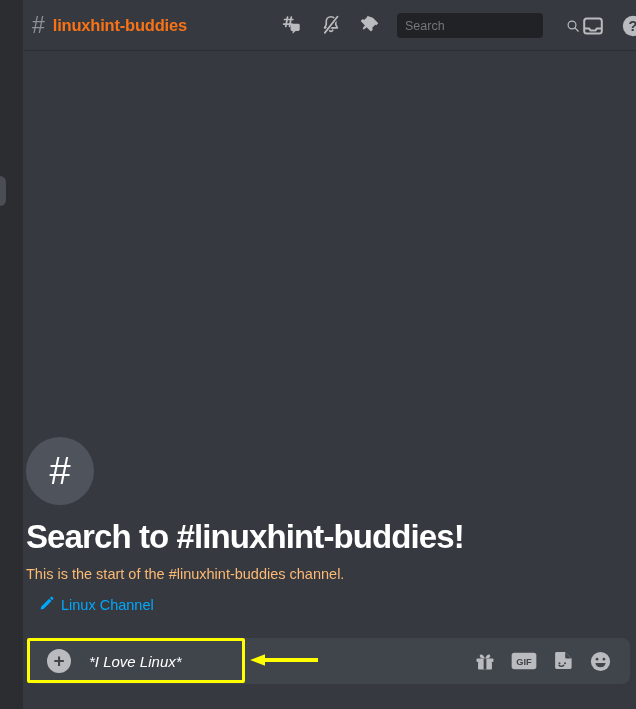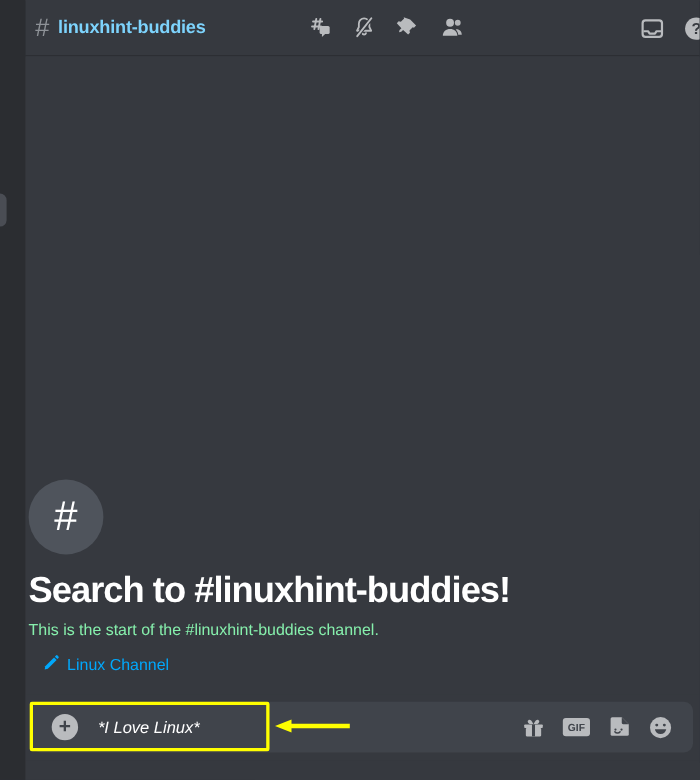--- a/index.html
+++ b/index.html
@@ -45,21 +45,21 @@
   .hash-glyph {
     color: #8e9297;
     font-size: 23px;
     font-weight: 400;
     line-height: 1;
     margin-left: 9px;
     margin-right: 8px;
     user-select: none;
   }
   #channel-title {
-    color: #7dd3fc;
+    color: #f97316;
     font-size: 16.5px;
     font-weight: bold;
     letter-spacing: -0.2px;
     white-space: nowrap;
   }
 
   #header-icons {
     display: flex;
     align-items: center;
     margin-left: 92px;
@@ -138,21 +138,21 @@
   #welcome-title {
     color: #ffffff;
     font-size: 33px;
     font-weight: bold;
     letter-spacing: -0.9px;
     line-height: 1.15;
     margin-bottom: 9px;
     white-space: nowrap;
   }
   #welcome-sub {
-    color: #86efac;
+    color: #fdba74;
     font-size: 14.5px;
     line-height: 1.3;
     margin-bottom: 12px;
   }
   #edit-channel {
     display: inline-flex;
     align-items: center;
     gap: 7px;
     color: #00a8fc;
     font-size: 14.5px;
@@ -280,20 +280,29 @@
         <svg width="22" height="22" viewBox="0 0 24 24" fill="none">
           <circle cx="10" cy="7.3" r="3.9" fill="#b9bbbe"></circle>
           <path d="M2.8 20.2c0-4 3.2-6.7 7.2-6.7s7.2 2.7 7.2 6.7z" fill="#b9bbbe"></path>
           <circle cx="17.6" cy="7.3" r="2.9" fill="#b9bbbe" opacity="0.95"></circle>
           <path d="M15.6 13.9c3.3-.6 6 1.8 6 5.2h-3.6c0-2-.9-3.8-2.4-5.2z" fill="#b9bbbe" opacity="0.95"></path>
         </svg>
       </div>
 
     </div>
 
+    <div id="search-box">
+      <input id="search-input" type="text" placeholder="Search" style="">
+      <span id="search-icon-wrap">
+        <svg width="14" height="14" viewBox="0 0 24 24" fill="none">
+          <circle cx="10.3" cy="10.3" r="6.7" stroke="#b9bbbe" stroke-width="2"></circle>
+          <path d="M15.4 15.4 21 21" stroke="#b9bbbe" stroke-width="2" stroke-linecap="round"></path>
+        </svg>
+      </span>
+    </div>
 
     <div id="inbox-btn">
       <svg width="24" height="24" viewBox="0 0 24 24" fill="none">
         <rect x="3.2" y="4.6" width="17.6" height="15" rx="2.6" stroke="#b9bbbe" stroke-width="2"></rect>
         <path d="M4 14.4h4.1l1.5 2.2h4.8l1.5-2.2H20" stroke="#b9bbbe" stroke-width="2" stroke-linejoin="round"></path>
       </svg>
     </div>
 
     <div id="help-btn">
       <svg width="24" height="24" viewBox="0 0 24 24">

